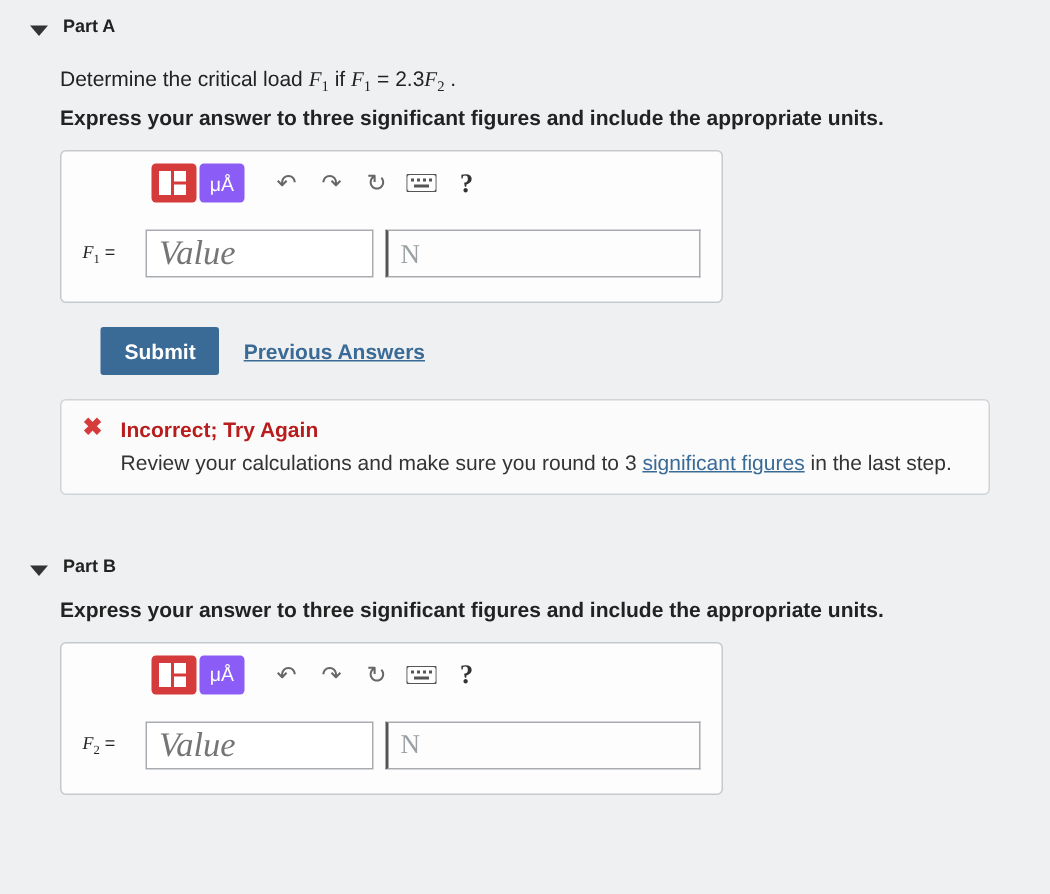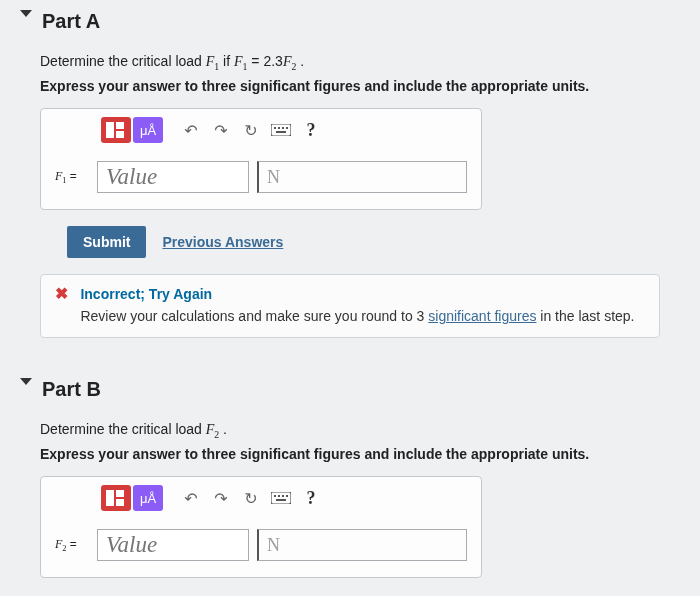--- a/index.html
+++ b/index.html
@@ -12,24 +12,24 @@
   }
   .page {
     width: 700px;
     height: 596px;
     background: #eef0f2;
     position: relative;
     overflow: hidden;
   }
   .section-header {
     display: flex;
-    align-items: flex-start;
+    align-items: flex-end;
     padding: 10px 20px 6px 20px;
     font-weight: bold;
-    font-size: 20px;
+    font-size: 12px;
     color: #222;
   }
   .section-header .caret {
     width: 0;
     height: 0;
     border-left: 6px solid transparent;
     border-right: 6px solid transparent;
     border-top: 7px solid #333;
     margin-right: 10px;
   }
@@ -177,21 +177,21 @@
     font-weight: bold;
     font-size: 16px;
     line-height: 18px;
   }
   .feedback .ftext {
     font-size: 14px;
     line-height: 1.4;
   }
   .feedback .ftitle {
     font-weight: bold;
-    color: #0369a1;
+    color: #b91c1c;
     margin-bottom: 2px;
   }
   .feedback .sf-link {
     color: #3a6a96;
     text-decoration: underline;
   }
 </style>
 </head>
 <body>
 <div class="page">
@@ -262,23 +262,20 @@
 
 </div>
 
 <div class="section-header" style="margin-top:18px">
   <span class="caret"></span>
   <span>Part B</span>
 </div>
 
 <div class="content">
 
-  <div class="prompt">
-    <span>Determine the critical load </span><span class="math-var"><span>F</span><span class="sub">2</span></span><span> .</span>
-  </div>
   <div class="instr">Express your answer to three significant figures and include the appropriate units.</div>
 
   <div class="answer-box">
     <div class="toolbar">
       <span class="tool-btn template">
         <svg width="20" height="16" viewBox="0 0 20 16">
               <rect x="0" y="0" width="8" height="16" fill="#fff"></rect>
               <rect x="10" y="0" width="8" height="7" fill="#fff"></rect>
               <rect x="10" y="9" width="8" height="7" fill="#fff"></rect>
             </svg>

